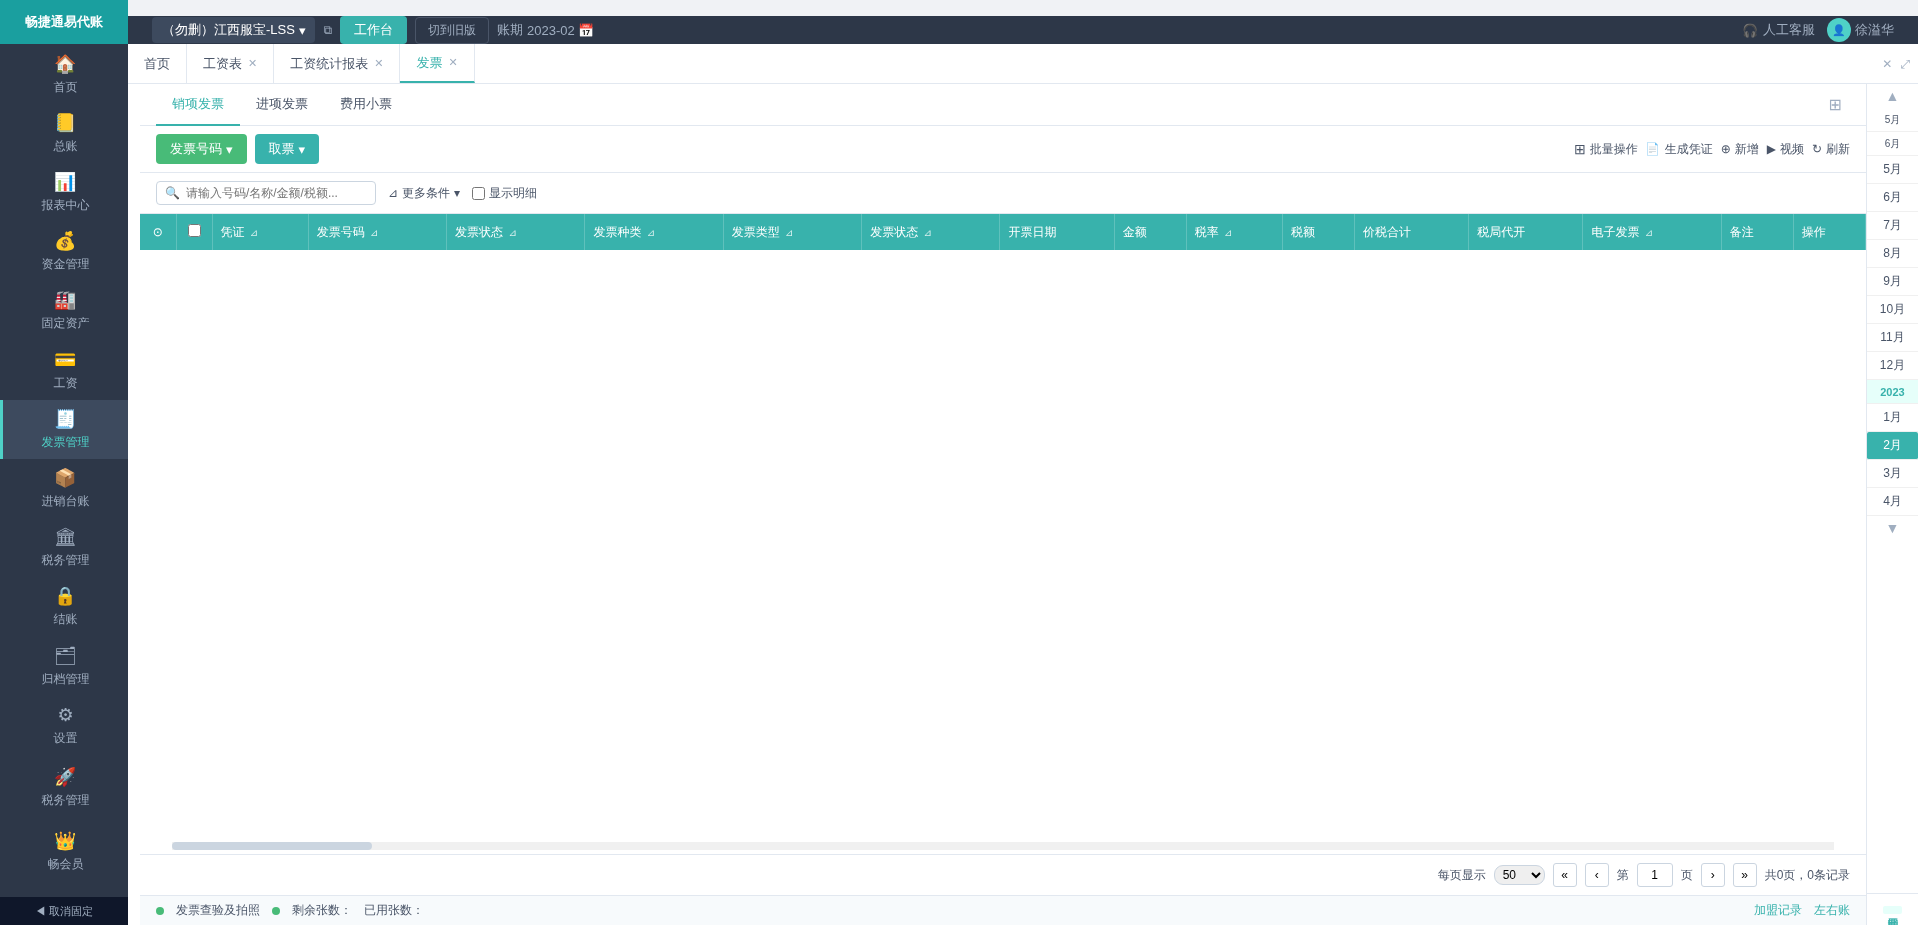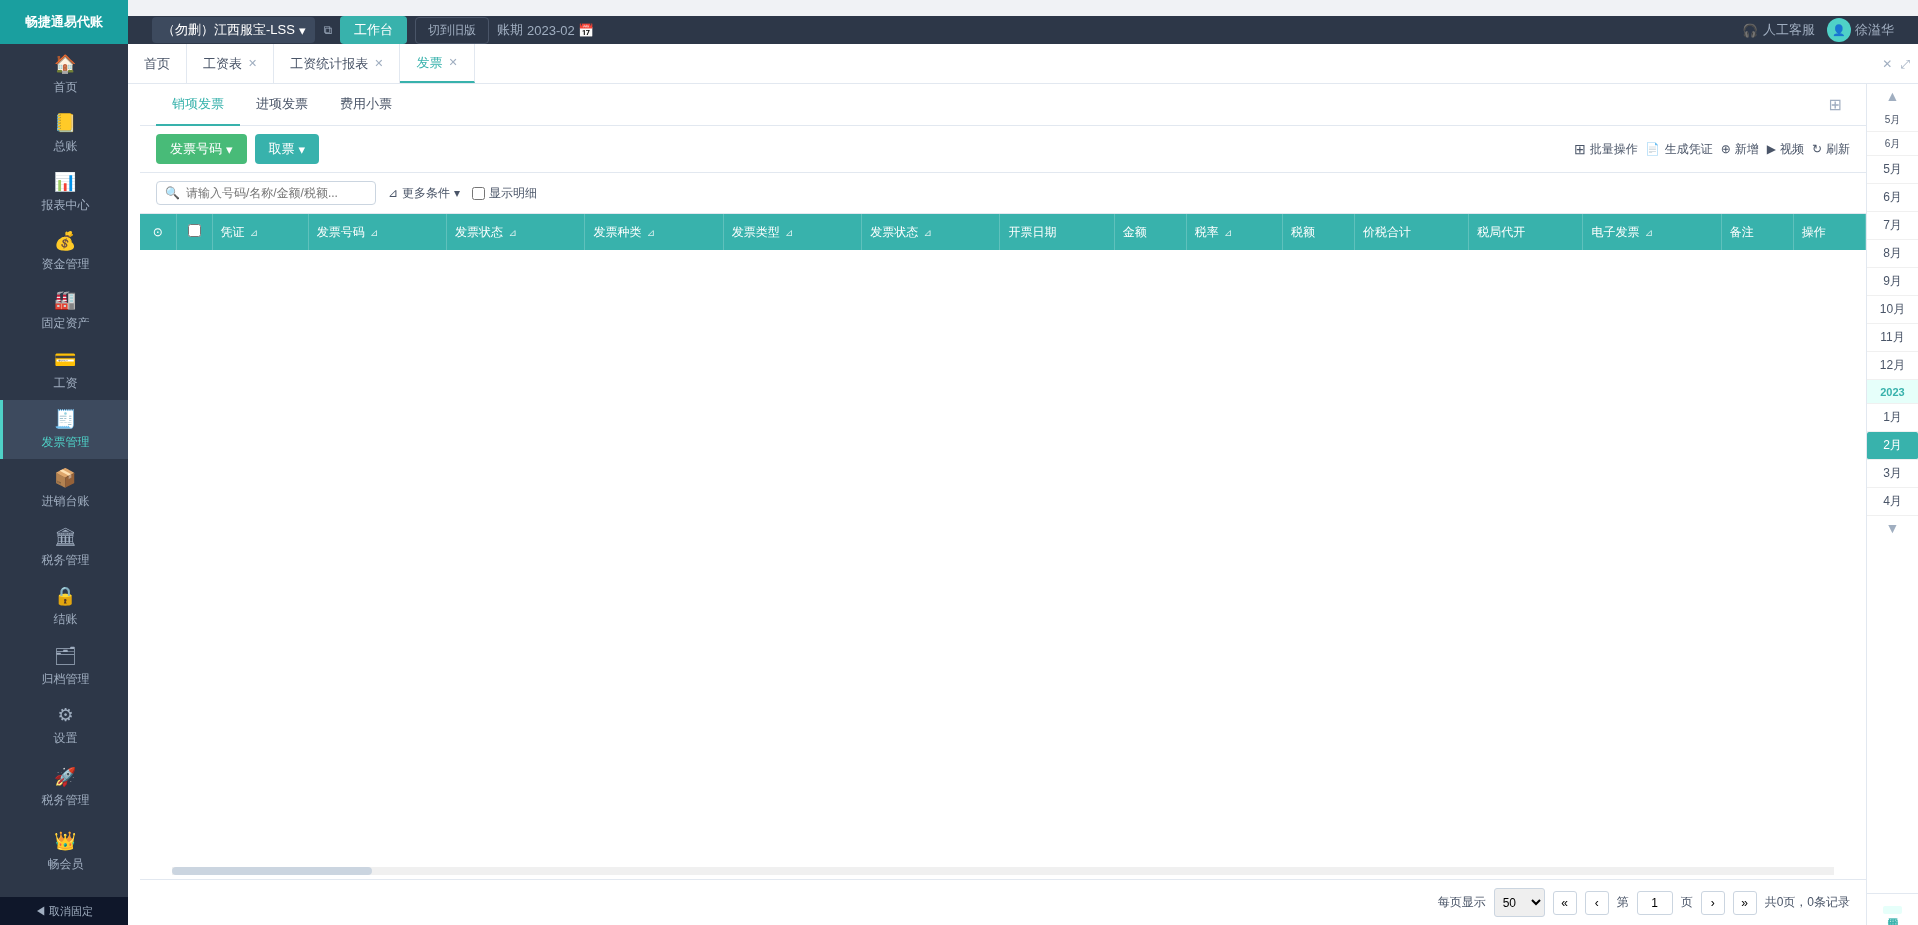--- a/index.html
+++ b/index.html
@@ -152,21 +152,21 @@
     .page-btn {
       width: 24px; height: 24px; border: 1px solid #cbd5e0; background: white;
       border-radius: 3px; cursor: pointer; display: flex; align-items: center; justify-content: center;
       font-size: 12px;
     }
     .page-input {
       width: 36px; height: 24px; border: 1px solid #cbd5e0; border-radius: 3px;
       text-align: center; font-size: 12px; outline: none;
     }
     .page-select {
-      height: 29px; border: 1px solid #cbd5e0; border-radius: 3px; font-size: 12px;
+      height: 20px; border: 1px solid #cbd5e0; border-radius: 9px; font-size: 12px;
       padding: 0 4px; outline: none;
     }
 
     
     .bottom-bar {
       display: flex; align-items: center; padding: 6px 16px; gap: 12px;
       border-top: 1px solid #e2e8f0; font-size: 12px; color: #4a5568;
       background: #f7fafc;
     }
     .bottom-links { margin-left: auto; display: flex; gap: 12px; }
@@ -532,14 +532,29 @@
         <button class="page-btn">
           <span>›</span>
         </button>
         <button class="page-btn">
           <span>»</span>
         </button>
         <span>共0页，0条记录</span>
       </div>
     </div>
 
+    <div class="bottom-bar">
+      <span class="status-dot"></span>
+      <span>发票查验及拍照</span>
+      <span style="width:8px;height:8px;border-radius:50%;background:#48bb78;display:inline-block;"></span>
+      <span>
+        <span>剩余张数：</span>
+      </span>
+      <span>
+        <span>已用张数：</span>
+      </span>
+      <div class="bottom-links">
+        <a class="bottom-link">加盟记录</a>
+        <a class="bottom-link">左右账</a>
+      </div>
+    </div>
   </div>
 </div>
 
 </body></html>

